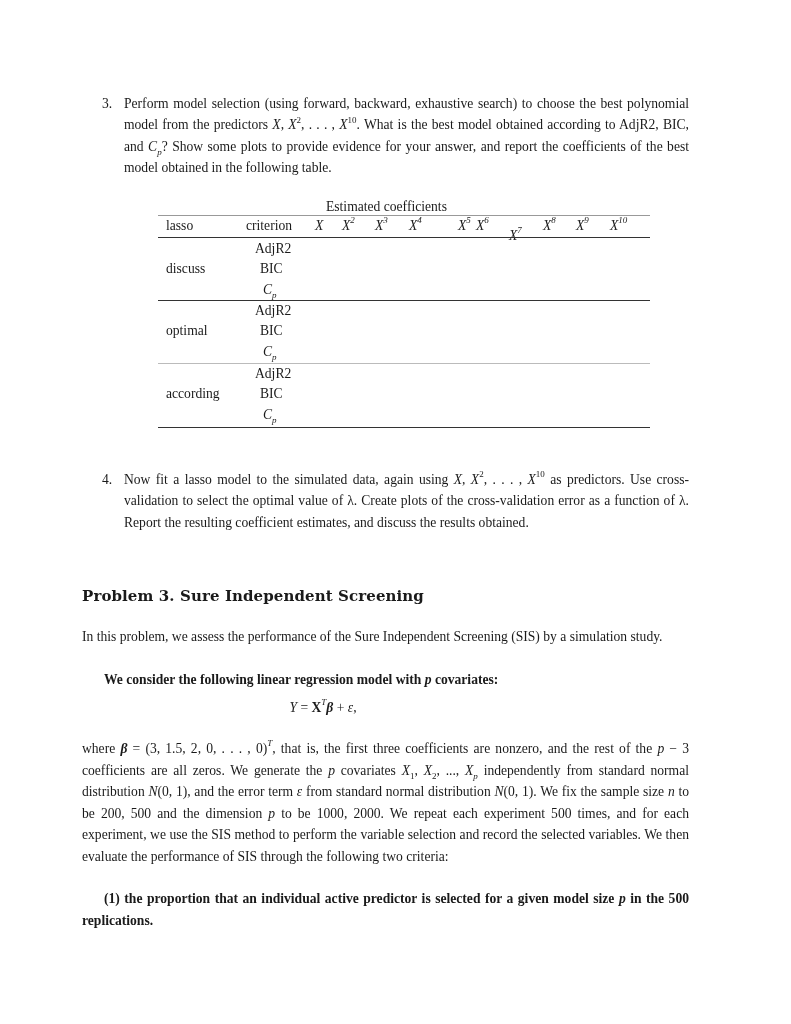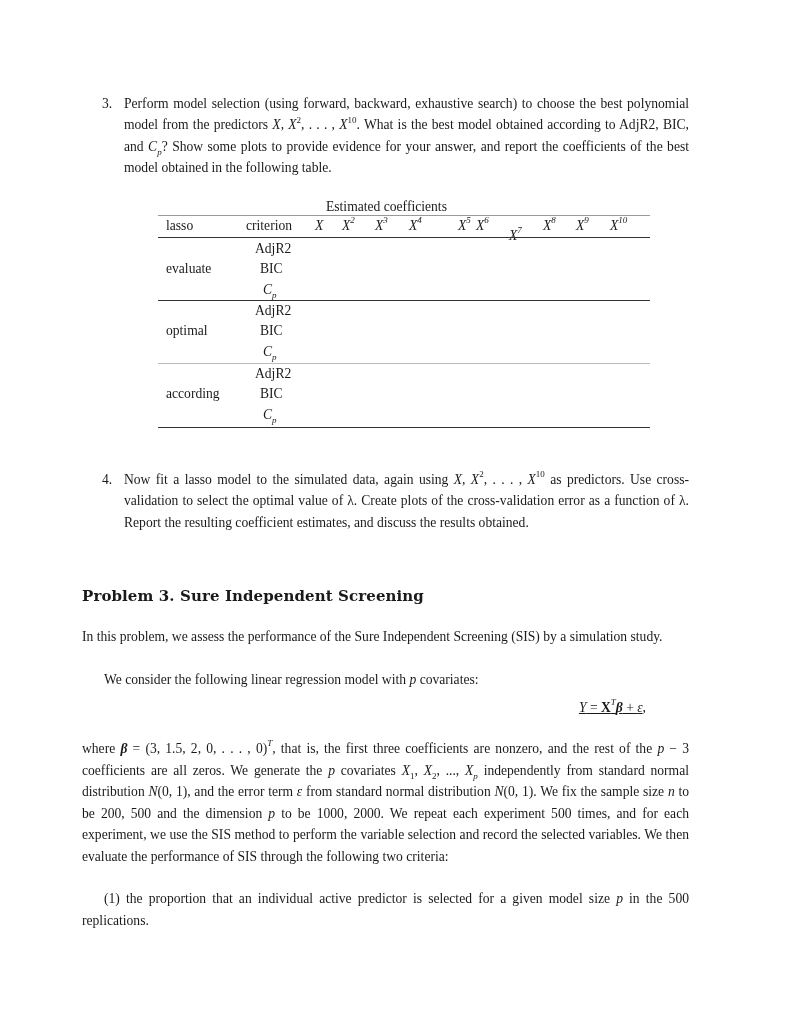--- a/index.html
+++ b/index.html
@@ -72,29 +72,28 @@
       font-family: "DejaVu Serif", "Liberation Serif", serif;
       letter-spacing: 0.1px;
     }
     .para {
       position: absolute;
       left: 82px;
       width: 607px;
       line-height: 21.6px;
       text-align: justify;
     }
-    .para.indent { text-indent: 22px; }
+    .para.indent { text-indent: 22px; font-weight: bold; }
     .equation {
       position: absolute;
       left: 0;
       width: 646px;
       top: 700px;
-      text-align: right;
+      text-align: center;
       font-size: 13.6px;
-      text-decoration: underline;
     }
   </style>
 </head>
 <body>
 
 <div class="page">
 
   <div class="item" style="top:93px;">
     <span class="num">3.</span>
     <div class="text"><span>Perform model selection (using forward, backward, exhaustive search) to choose the best polynomial model from the predictors </span><span class="m">X</span>, <span class="m">X</span><sup>2</sup>, . . . , <span class="m">X</span><sup>10</sup><span>. What is the best model obtained according to AdjR2, BIC, and </span><span class="m">C<sub>p</sub></span><span>? Show some plots to provide evidence for your answer, and report the coefficients of the best model obtained in the following table.</span></div>
@@ -112,21 +111,21 @@
     <div class="cell m" style="left:251px; top:19px;">X<sup>4</sup></div>
     <div class="cell m" style="left:284px; top:19px;margin-left:16px;">X<sup>5</sup></div>
     <div class="cell m" style="left:318px; top:19px;">X<sup>6</sup></div>
     <div class="cell m" style="left:351px; top:29px;">X<sup>7</sup></div>
     <div class="cell m" style="left:385px; top:19px;">X<sup>8</sup></div>
     <div class="cell m" style="left:418px; top:19px;">X<sup>9</sup></div>
     <div class="cell m" style="left:452px; top:19px;">X<sup>10</sup></div>
     <div class="rule" style="left:0; top:38px; width:492px;"></div>
 
     <div class="cell" style="left:97px; top:42px;">AdjR2</div>
-    <div class="cell" style="left:8px; top:62px;">evaluate</div>
+    <div class="cell" style="left:8px; top:62px;">discuss</div>
     <div class="cell" style="left:102px; top:62px;">BIC</div>
     <div class="cell m" style="left:105px; top:83px;">C<sub>p</sub></div>
     <div class="rule" style="left:0; top:101px; width:492px;"></div>
 
     <div class="cell" style="left:97px; top:104px;">AdjR2</div>
     <div class="cell" style="left:8px; top:124px;">optimal</div>
     <div class="cell" style="left:102px; top:124px;">BIC</div>
     <div class="cell m" style="left:105px; top:145px;">C<sub>p</sub></div>
     <div class="rule mid" style="left:0; top:164px; width:492px;"></div>
 

